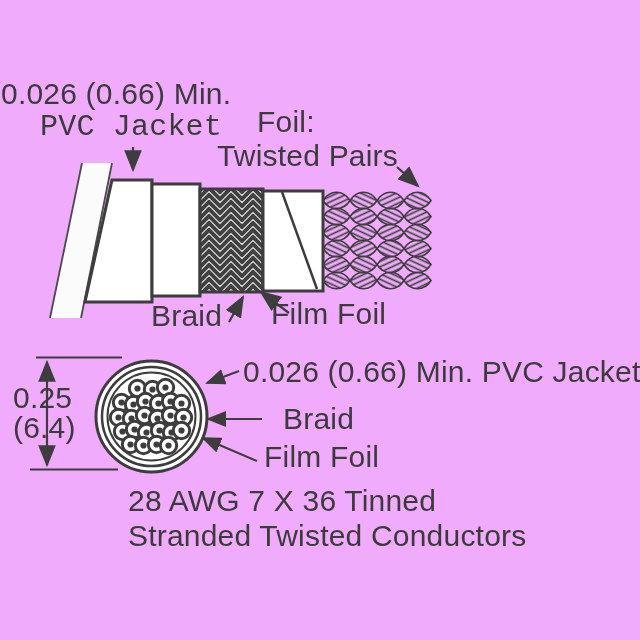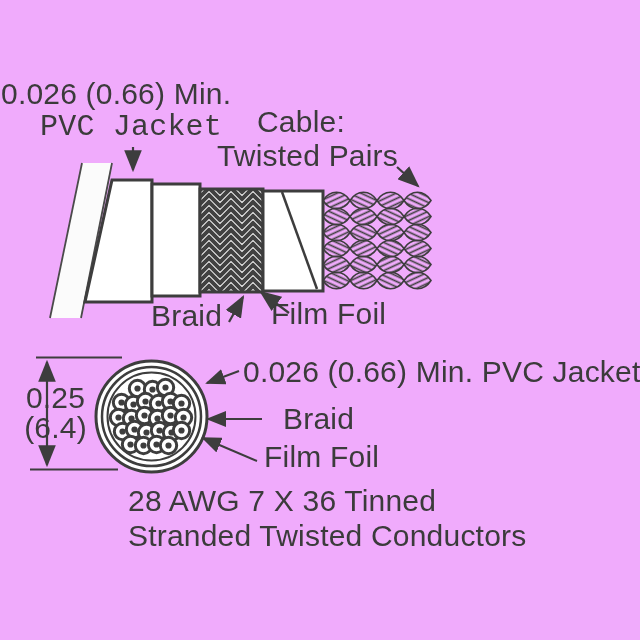--- a/index.html
+++ b/index.html
@@ -1,21 +1,21 @@
 <!DOCTYPE html>
 <html><head>
 <meta charset="utf-8">
 <style>
   html,body{margin:0;padding:0;background:#ffffff;}
   #stage{position:relative;width:640px;height:640px;background:#f0abfc;overflow:hidden;
          font-family:"Liberation Sans", sans-serif;}
   #art{position:absolute;left:0;top:0;}
   .lbl{position:absolute;font-size:30px;line-height:31px;color:#3b3b3b;white-space:nowrap;
        letter-spacing:0.2px;}
-  .dim{ text-align:center;line-height:30px;}
+  .dim{ line-height:30px;}
   .note{line-height:35px;margin-left:48px;}
 </style>
 </head>
 <body>
 
 <div id="stage">
 
   <svg id="art" width="640" height="640" viewBox="0 0 640 640">
     <defs>
       <marker id="ah" viewBox="0 0 10 8" refX="9" refY="4" markerWidth="10" markerHeight="8" orient="auto-start-reverse">
@@ -154,21 +154,21 @@
       </g>
 
       <line x1="239" y1="371" x2="207" y2="383" stroke="#3d3d3d" stroke-width="2" marker-end="url(#ah)"></line>
       <line x1="262" y1="419" x2="208" y2="419" stroke="#3d3d3d" stroke-width="2" marker-end="url(#ah)"></line>
       <line x1="257" y1="461" x2="203" y2="438" stroke="#3d3d3d" stroke-width="2" marker-end="url(#ah)"></line>
     </g>
   </svg>
 
   <div class="lbl" style="left:1px;top:78px;">0.026 (0.66) Min.</div>
   <div class="lbl" style="left:40px;top:112px;font-family:Liberation Mono, monospace;">PVC Jacket</div>
-  <div class="lbl" style="left:257px;top:106px;">Cable:</div>
+  <div class="lbl" style="left:257px;top:106px;">Foil:</div>
   <div class="lbl" style="left:217px;top:140px;">Twisted Pairs</div>
   <div class="lbl" style="left:151px;top:300px;">Braid</div>
   <div class="lbl" style="left:271px;top:298px;">Film Foil</div>
 
   <div class="lbl dim" style="left:13px;top:383px;width:85px;">
     <div>0.25</div>
     <div>(6.4)</div>
   </div>
 
   <div class="lbl" style="left:243px;top:356px;">0.026 (0.66) Min. PVC Jacket</div>

